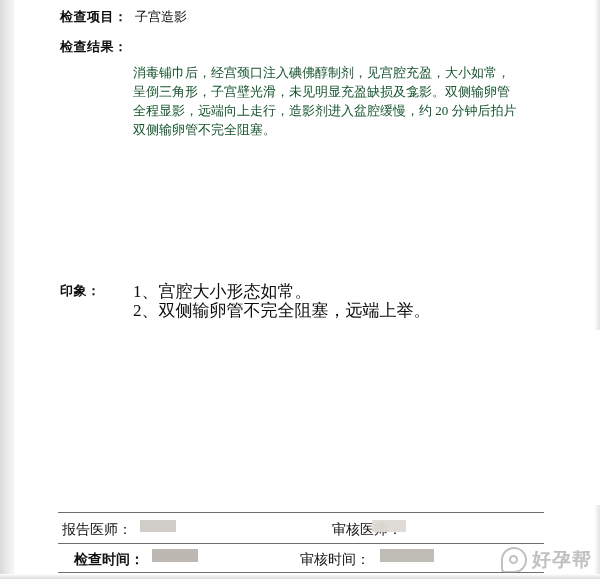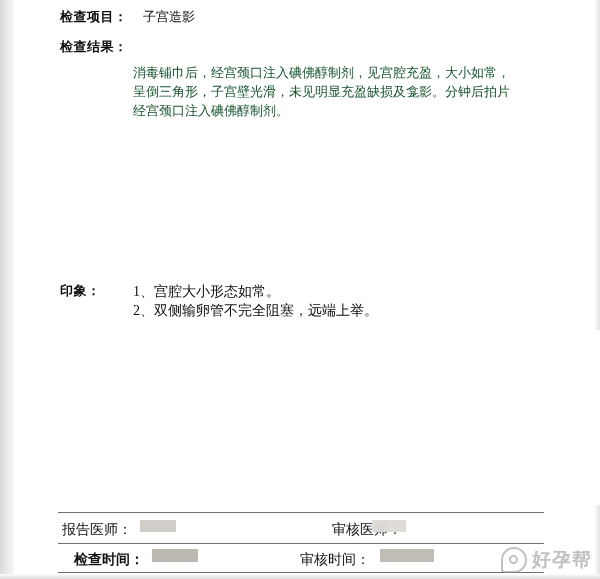--- a/index.html
+++ b/index.html
@@ -67,21 +67,21 @@
 
   .val {
     font-size: 13px;
     color: #0d0d0d;
     white-space: nowrap;
   }
 
   
   #row-item { left: 60px; top: 8px; }
   #row-item .lbl { width: 72px; }
-  #row-item .val { margin-left: 11px; }
+  #row-item .val { margin-left: 3px; }
 
   
   #row-result { left: 60px; top: 38px; }
   #row-result .lbl { width: 72px; }
   #row-result .val { margin-left: 4px; }
 
   
   #result-body {
     position: absolute;
     left: 133px;
@@ -95,21 +95,21 @@
   #result-body div { white-space: nowrap; }
 
   
   #row-impression { left: 60px; top: 282px; }
   #row-impression .lbl { width: 72px; }
 
   #impression-list {
     position: absolute;
     left: 133px;
     top: 282px;
-    font-size: 14px;
+    font-size: 17px;
     line-height: 19px;
     color: #0d0d0d;
   }
   #impression-list div { white-space: nowrap; }
 
   
   .hr {
     position: absolute;
     left: 58px;
     width: 486px;
@@ -197,22 +197,23 @@
       <span class="lbl">检查项目：</span>
       <span class="val">子宫造影</span>
     </div>
 
     <div class="row" id="row-result">
       <span class="lbl">检查结果：</span>
     </div>
 
     <div id="result-body">
       <div>消毒铺巾后，经宫颈口注入碘佛醇制剂，见宫腔充盈，大小如常，</div>
-      <div>呈倒三角形，子宫壁光滑，未见明显充盈缺损及龛影。分钟后拍片</div>
-      <div>经宫颈口注入碘佛醇制剂。</div>
+      <div>呈倒三角形，子宫壁光滑，未见明显充盈缺损及龛影。双侧输卵管</div>
+      <div>全程显影，远端向上走行，造影剂进入盆腔缓慢，约 20 分钟后拍片</div>
+      <div>双侧输卵管不完全阻塞。</div>
     </div>
 
     <div class="noise"></div>
 
     <div class="row" id="row-impression">
       <span class="lbl">印象：</span>
     </div>
 
     <div id="impression-list">
       <div>1、宫腔大小形态如常。</div>

